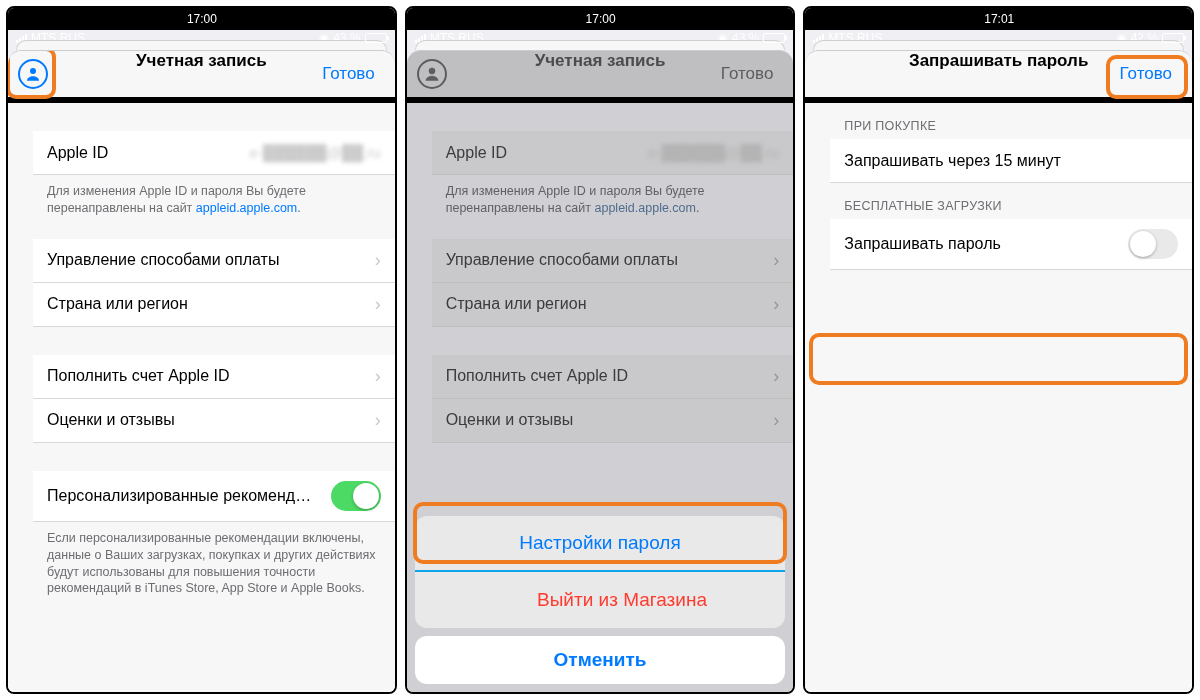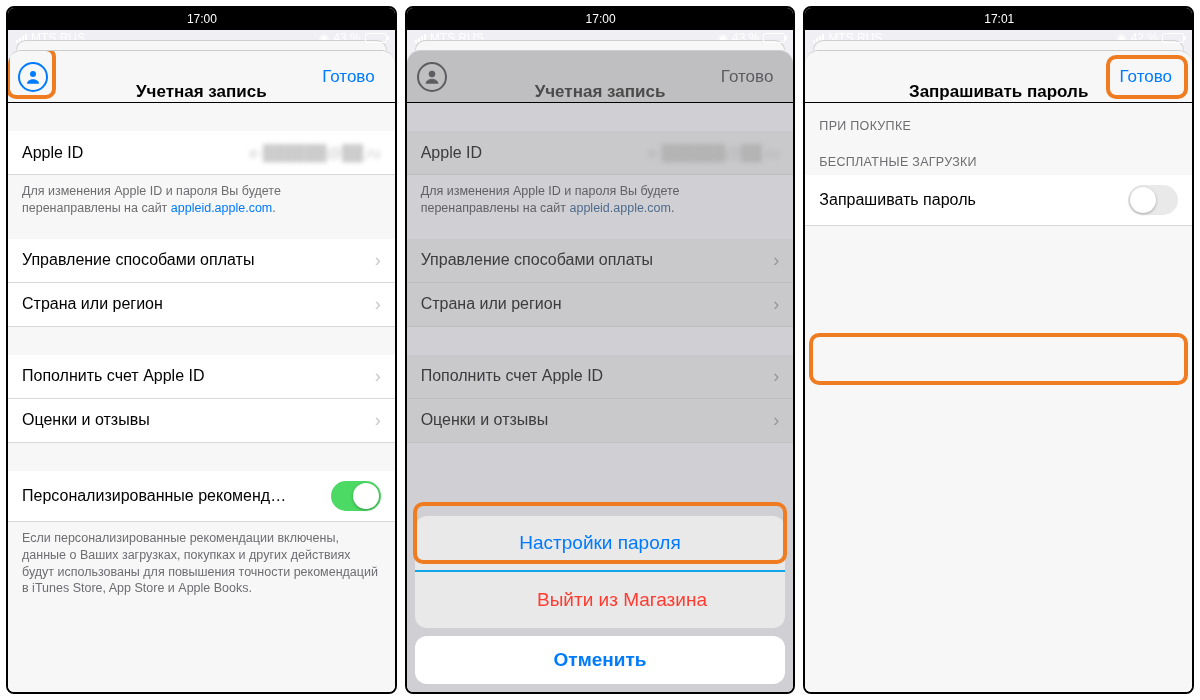--- a/index.html
+++ b/index.html
@@ -62,43 +62,43 @@
     flex: 1;
     display: flex;
     flex-direction: column;
     overflow: hidden;
     position: relative;
     border-top:1px solid #ccc;
   }
   .navbar {
     height: 52px;
     display: flex;
-    align-items: flex-end;
+    align-items: flex-start;
     justify-content: center;
     position: relative;
     background: #f7f7f7;
-    border-bottom: 1px solid #000000;
+    border-bottom: 6px solid #000000;
     flex-shrink:0;
   }
   .nav-title { font-size: 17px; font-weight: 600; color:#000; }
   .nav-left, .nav-right {
     position: absolute;
     top: 0; bottom: 0;
     display: flex; align-items: center;
     font-size: 17px;
   }
   .nav-left { left: 10px; }
   .nav-right { right: 20px; color:#007aff; font-weight:400; }
   .profile-icon {
     width: 30px; height: 30px; border-radius: 50%;
     border: 2px solid #007aff;
     display:flex; align-items:center; justify-content:center;
   }
   .profile-icon svg { width:18px; height:18px; }
-  .content { flex:1; overflow:hidden; }
+  .content { flex:1; overflow:hidden;padding-left:25px; }
   .section-gap { height: 28px; }
   .row {
     background: #fff;
     min-height: 44px;
     display: flex;
     align-items: center;
     padding: 10px 14px;
     font-size: 16px;
     border-bottom: 1px solid #d8d8d8;
     position:relative;
@@ -347,20 +347,23 @@
   <div class="card-bg"></div>
   <div class="sheet">
     <div class="navbar">
       <div class="nav-title">Запрашивать пароль</div>
       <div class="nav-right">Готово</div>
     </div>
     <div class="highlight" style="top:4px; right:4px; width:82px; height:44px;"></div>
 
     <div class="content">
       <div class="header-text">ПРИ ПОКУПКЕ</div>
+      <div class="row">
+        <span class="row-label">Запрашивать через 15 минут</span>
+      </div>
 
       <div class="header-text">БЕСПЛАТНЫЕ ЗАГРУЗКИ</div>
       <div class="row" style="position:relative;">
         <span class="row-label">Запрашивать пароль</span>
         <span class="switch off">
             <span class="knob"></span>
           </span>
       </div>
       <div class="highlight" style="top:282px; left:4px; right:4px; height:52px;"></div>
     </div>

